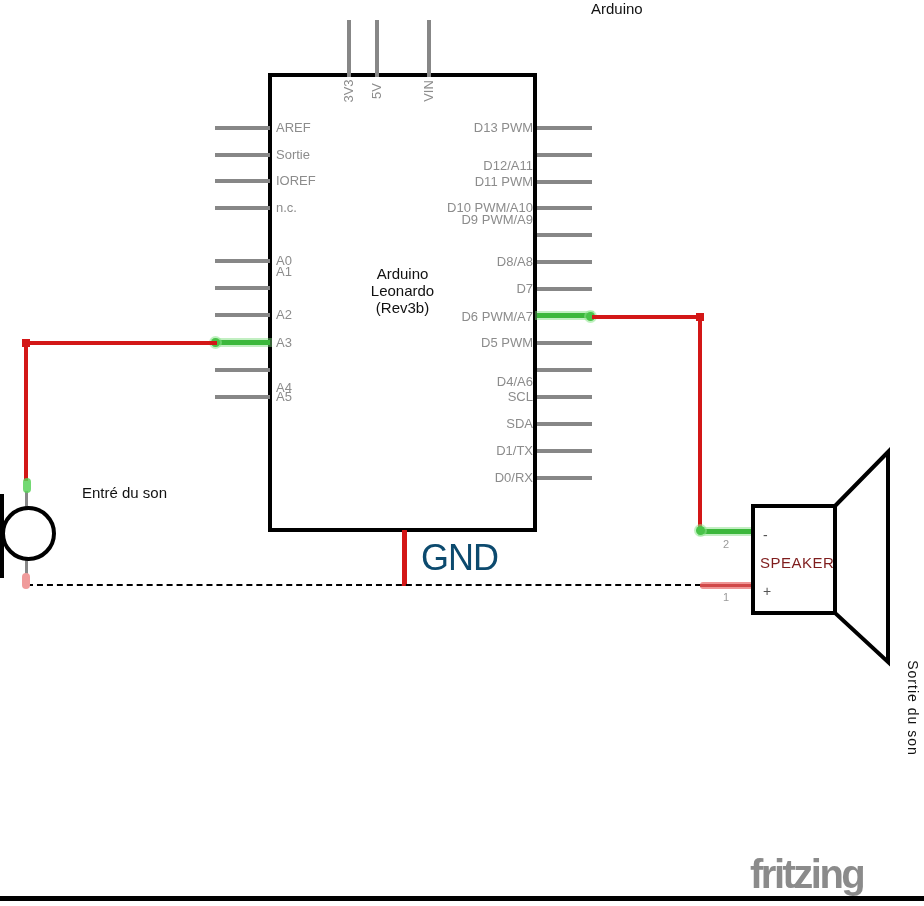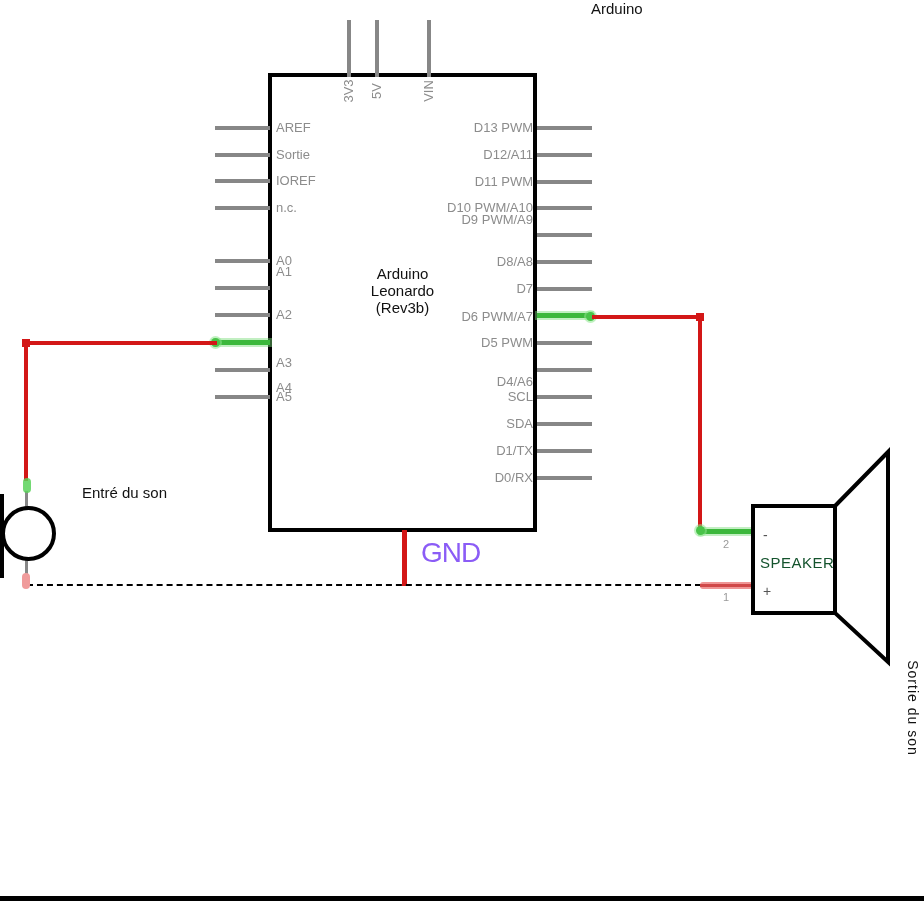--- a/index.html
+++ b/index.html
@@ -37,24 +37,24 @@
   .tip-green{position:absolute;width:8px;height:15px;border-radius:4px;background:rgba(90,210,90,.85);}
   .tip-salmon{position:absolute;width:8px;height:16px;border-radius:4px;background:#f09b9b;}
   .wire-salmon{position:absolute;background:#ef9595;border-radius:3px;}
   .wire-salmon .core{position:absolute;left:0;top:2px;width:100%;height:3px;background:#d04848;}
   .dashed-bus{position:absolute;left:27px;top:584px;width:674px;height:0;border-top:2px dashed #000;}
   
   .mic-circle{left:1px;top:506px;width:47px;height:47px;border:4px solid #000;border-radius:50%;background:#fff;}
   .mic-bar{left:0px;top:494px;width:4px;height:84px;background:#000;}
   .mic-label{left:82px;top:484px;font-size:15px;color:#111;}
   
-  .gnd-label{left:421px;top:537px;font-size:28px;letter-spacing:-1px;color:#8b5cf6;}
+  .gnd-label{left:421px;top:537px;font-size:36px;letter-spacing:-1px;color:#0c4a6e;}
   
   .speaker-body{left:751px;top:504px;width:86px;height:111px;border:4px solid #000;box-sizing:border-box;background:#fff;}
-  .speaker-name{left:760px;top:554px;font-size:15px;letter-spacing:.5px;color:#14532d;}
+  .speaker-name{left:760px;top:554px;font-size:15px;letter-spacing:.5px;color:#7f1d1d;}
   .spk-sign{position:absolute;font-size:14px;color:#555;}
   .spk-pin-num{position:absolute;font-size:11px;color:#9a9a9a;}
   .output-label{left:850px;top:699px;width:124px;height:18px;text-align:center;font-size:14px;
     letter-spacing:1px;color:#111;transform:rotate(90deg);transform-origin:center;}
   
   .fritzing-logo{left:750px;top:852px;font-size:40px;font-weight:bold;letter-spacing:-2.5px;color:#8b8b8b;}
   .bottom-border{left:0;top:896px;width:924px;height:5px;background:#000;}
 </style>
 </head>
 <body>
@@ -84,30 +84,30 @@
   <div class="pin-line left" style="top:206px"></div>
   <span class="pin-label left" style="top:200px">n.c.</span>
   <div class="pin-line left" style="top:259px"></div>
   <span class="pin-label left" style="top:253px">A0</span>
   <div class="pin-line left" style="top:286px"></div>
   <span class="pin-label left" style="top:264px">A1</span>
   <div class="pin-line left" style="top:313px"></div>
   <span class="pin-label left" style="top:307px">A2</span>
   <div class="pin-line left green" style="top:340px"></div>
   <div class="pin-dot" style="left:211px;top:338px"></div>
-  <span class="pin-label left" style="top:355px">A3</span>
+  <span class="pin-label left" style="top:335px">A3</span>
   <div class="pin-line left" style="top:368px"></div>
   <span class="pin-label left" style="top:380px">A4</span>
   <div class="pin-line left" style="top:395px"></div>
   <span class="pin-label left" style="top:389px">A5</span>
 
   <div class="pin-line right" style="top:126px"></div>
   <span class="pin-label right" style="top:120px">D13 PWM</span>
   <div class="pin-line right" style="top:153px"></div>
-  <span class="pin-label right" style="top:147px">D12/A11</span>
+  <span class="pin-label right" style="top:158px">D12/A11</span>
   <div class="pin-line right" style="top:180px"></div>
   <span class="pin-label right" style="top:174px">D11 PWM</span>
   <div class="pin-line right" style="top:206px"></div>
   <span class="pin-label right" style="top:200px">D10 PWM/A10</span>
   <div class="pin-line right" style="top:233px"></div>
   <span class="pin-label right" style="top:212px">D9 PWM/A9</span>
   <div class="pin-line right" style="top:260px"></div>
   <span class="pin-label right" style="top:254px">D8/A8</span>
   <div class="pin-line right" style="top:287px"></div>
   <span class="pin-label right" style="top:281px">D7</span>
@@ -157,15 +157,16 @@
   <span class="spk-pin-num" style="left:723px;top:591px">1</span>
   <div class="abs speaker-body"></div>
   <svg class="abs" style="left:831px;top:446px" width="62" height="222" viewBox="0 0 62 222">
     <polygon points="4,60 57,6 57,216 4,167" fill="#ffffff" stroke="#000000" stroke-width="4"></polygon>
   </svg>
   <span class="spk-sign" style="left:763px;top:527px">-</span>
   <span class="spk-sign" style="left:763px;top:583px">+</span>
   <div class="abs speaker-name">SPEAKER</div>
   <div class="abs output-label">Sortie du son</div>
 
+  <div class="abs fritzing-logo">fritzing</div>
   <div class="abs bottom-border"></div>
 
 </div>
 
 </body></html>

